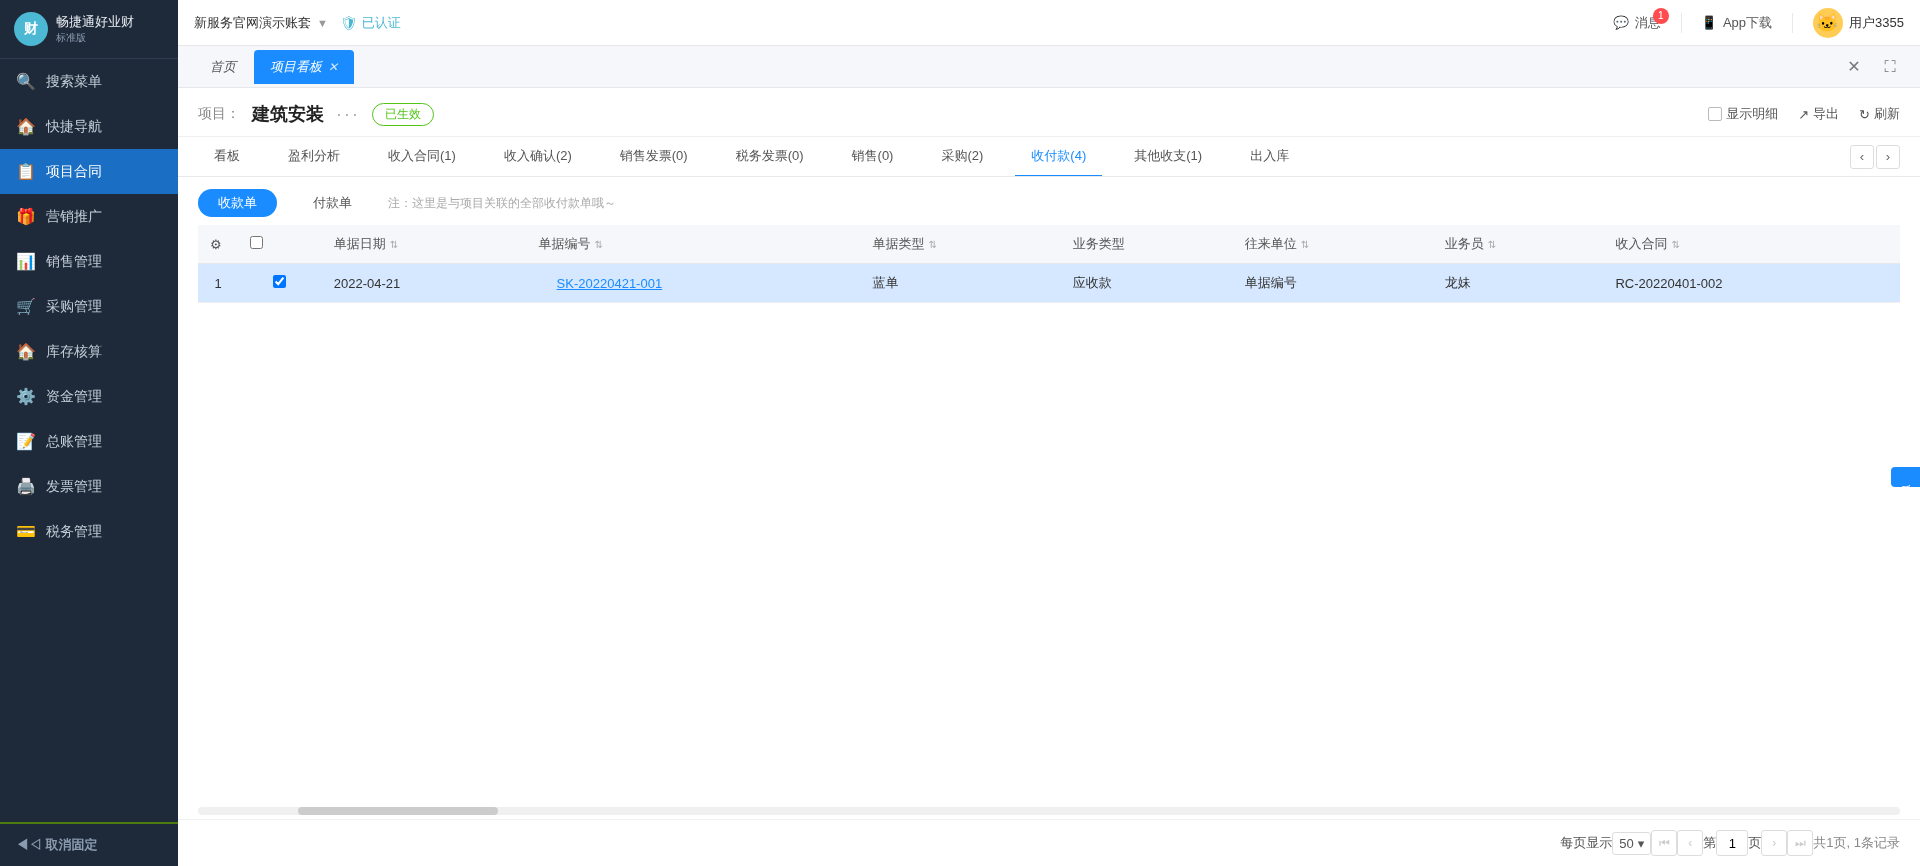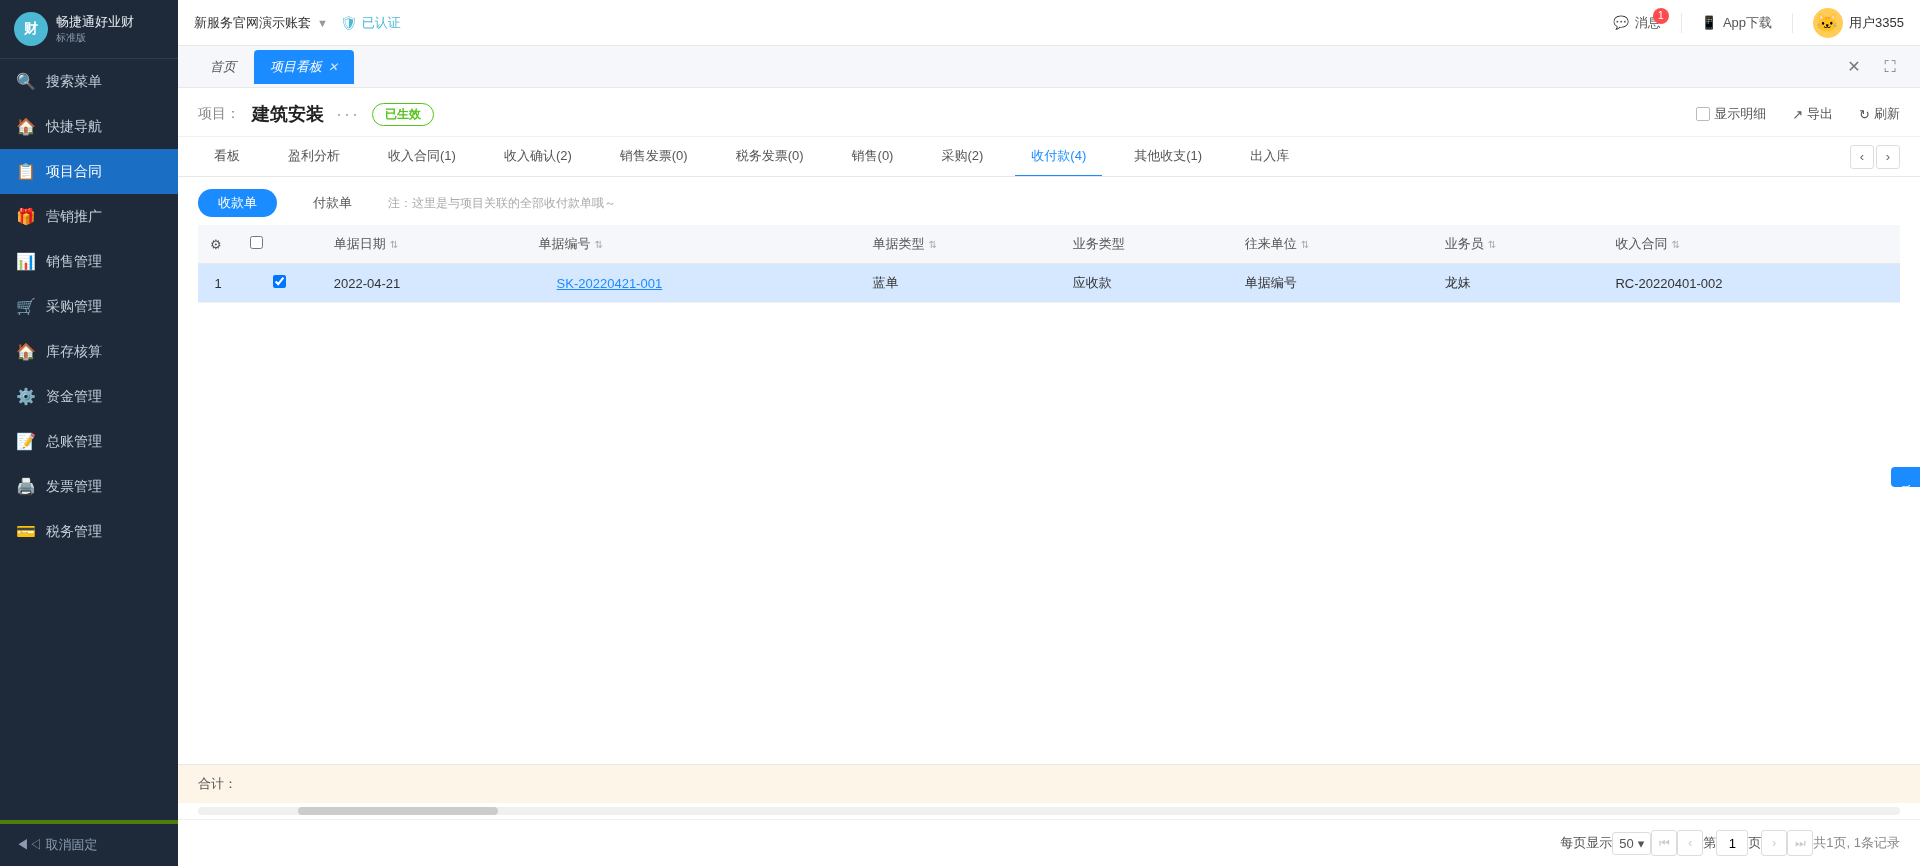--- a/index.html
+++ b/index.html
@@ -55,27 +55,28 @@
       cursor: pointer;
       gap: 10px;
       color: #c5cdd8;
       font-size: 14px;
       transition: background 0.15s;
     }
     .sidebar-item.active { background: #1a6fc4; color: white; }
     .sidebar-item-icon { width: 20px; text-align: center; font-size: 16px; }
     .sidebar-footer {
       padding: 12px 16px;
-      border-top: 4px solid #4d7c0f;
+      border-top: 2px solid #4d7c0f;
       display: flex;
       align-items: flex-start;
       gap: 8px;
       cursor: pointer;
       color: #8a9bb0;
       font-size: 13px;
+      font-weight: bold;
     }
 
     
     .main {
       flex: 1;
       display: flex;
       flex-direction: column;
       background: #c2410c;
       overflow: hidden;
     }
@@ -228,27 +229,26 @@
       cursor: pointer;
       font-size: 18px;
       letter-spacing: 2px;
     }
     .status-badge {
       border: 1px solid #52c41a;
       color: #52c41a;
       border-radius: 12px;
       padding: 2px 12px;
       font-size: 12px;
-      font-weight: bold;
     }
     .project-actions {
       margin-left: auto;
       display: flex;
       align-items: center;
-      gap: 26px;
+      gap: 20px;
     }
     .action-btn {
       display: flex;
       align-items: center;
       gap: 4px;
       cursor: pointer;
       color: #555;
       font-size: 13px;
     }
     .checkbox-label {
@@ -718,23 +718,20 @@
             <td>蓝单</td>
             <td>应收款</td>
             <td>单据编号</td>
             <td>龙妹</td>
             <td>RC-20220401-002</td>
           </tr>
         </tbody>
       </table>
     </div>
 
-    <div class="table-footer-total">
-      <span>合计：</span>
-    </div>
 
     <div class="scroll-bar-area">
       <div class="scroll-track">
         <div class="scroll-thumb"></div>
       </div>
     </div>
 
     <div class="pagination">
       <span>每页显示</span>
       <div class="select-box">

